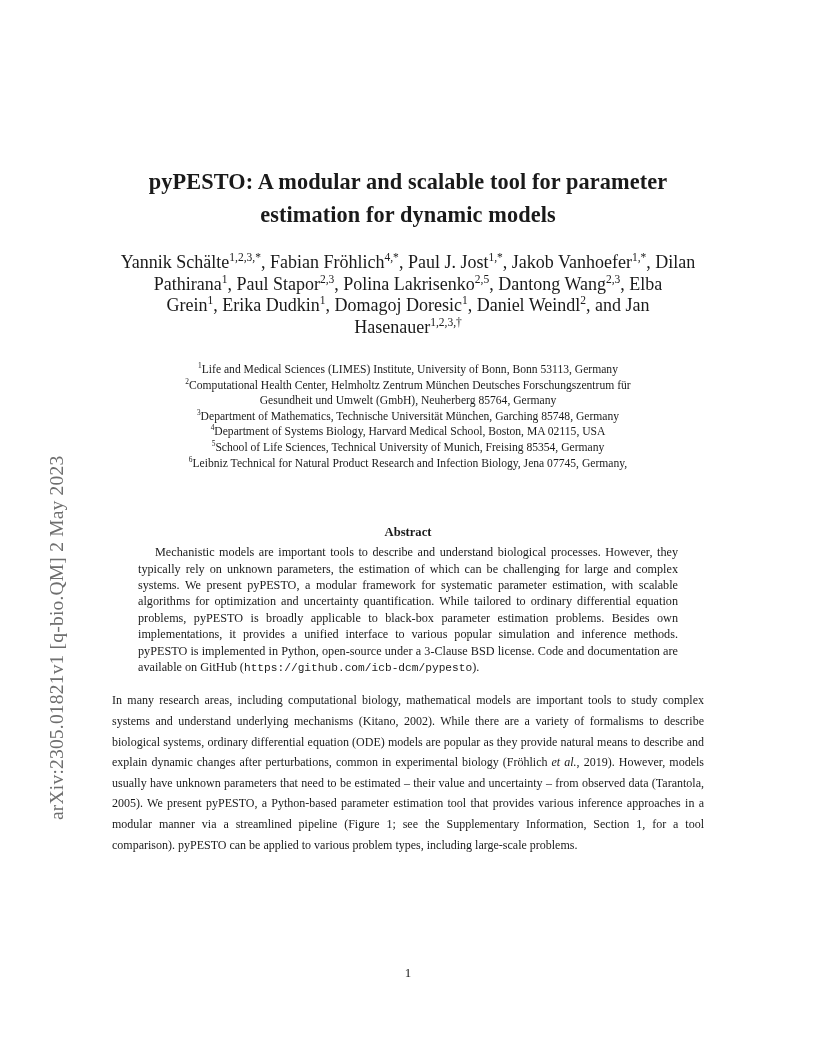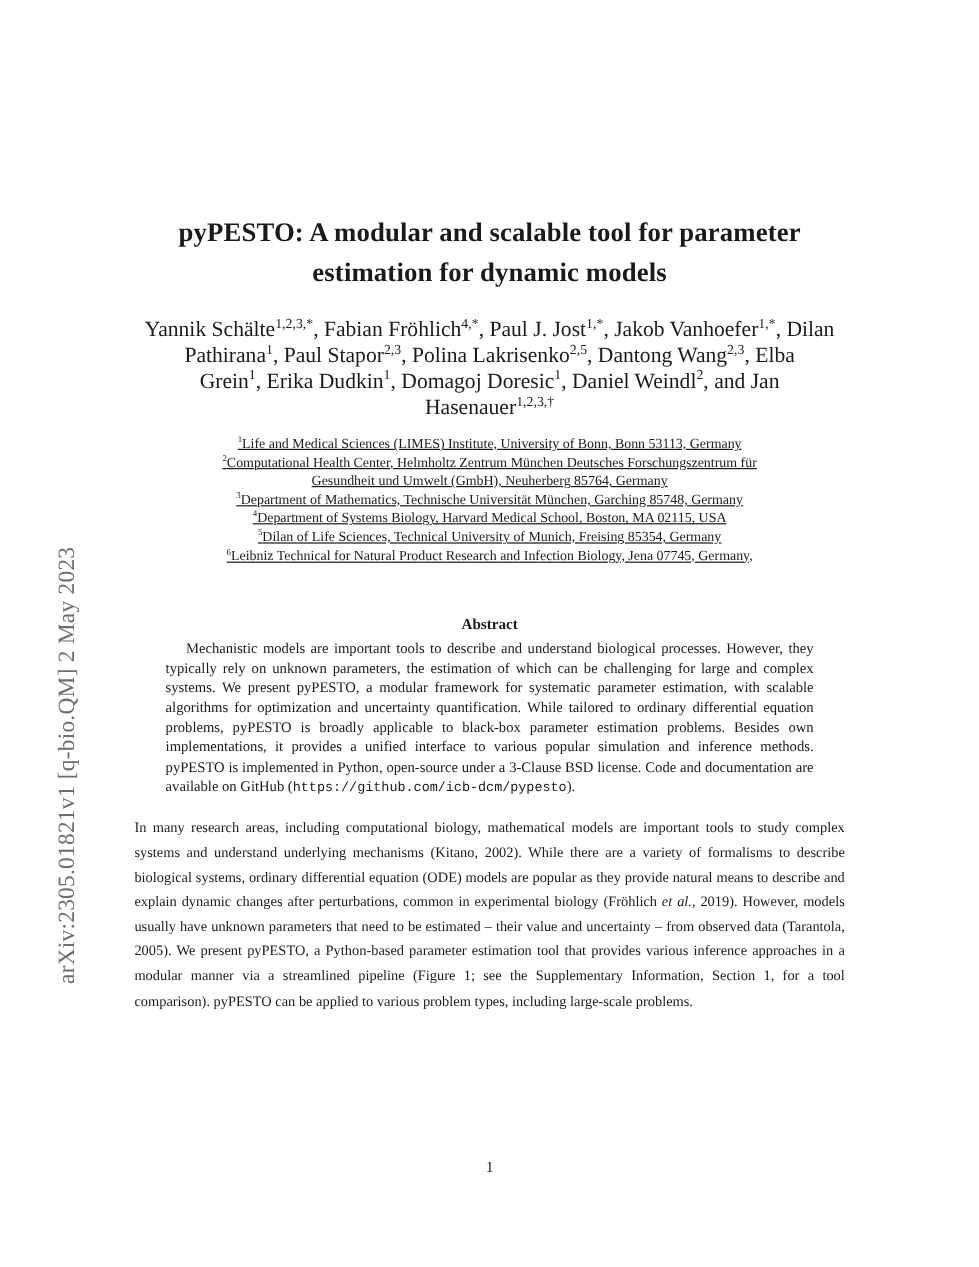--- a/index.html
+++ b/index.html
@@ -34,21 +34,21 @@
     letter-spacing: 0.2px;
     color: #6e6e6e;
     white-space: nowrap;
     line-height: 26px;
   }
 
   
   .content {
     position: absolute;
     left: 112px;
-    top: 12px;
+    top: 0;
     width: 592px;
   }
 
   .title {
     margin: 0;
     padding-top: 165px;
     font-size: 22.3px;
     font-weight: bold;
     line-height: 33px;
     text-align: center;
@@ -65,26 +65,25 @@
   }
   .authors .ln { display: block; }
 
   sup {
     font-size: 0.64em;
     vertical-align: super;
     line-height: 0;
   }
 
   .affiliations {
-    margin: 0;
+    margin: 12px;
     padding-top: 12px;
     font-size: 11.6px;
     line-height: 15.6px;
     text-align: center;
-    text-decoration: underline;
   }
   .affiliations .aff { display: block; }
   .affiliations .note {
     display: block;
     font-style: italic;
   }
 
   .abstract-block {
     margin: 0 auto;
     padding-top: 42px;
@@ -176,21 +175,21 @@
         Jan Hasenauer<sup>1,2,3,†</sup>
       </span>
     </div>
 
     <div class="affiliations">
       <span class="aff"><sup>1</sup><span>Life and Medical Sciences (LIMES) Institute, University of Bonn, Bonn 53113, Germany</span></span>
       <span class="aff"><sup>2</sup><span>Computational Health Center, Helmholtz Zentrum München Deutsches Forschungszentrum für</span></span>
       <span class="aff">Gesundheit und Umwelt (GmbH), Neuherberg 85764, Germany</span>
       <span class="aff"><sup>3</sup><span>Department of Mathematics, Technische Universität München, Garching 85748, Germany</span></span>
       <span class="aff"><sup>4</sup><span>Department of Systems Biology, Harvard Medical School, Boston, MA 02115, USA</span></span>
-      <span class="aff"><sup>5</sup><span>Dilan of Life Sciences, Technical University of Munich, Freising 85354, Germany</span></span>
+      <span class="aff"><sup>5</sup><span>School of Life Sciences, Technical University of Munich, Freising 85354, Germany</span></span>
       <span class="aff"><sup>6</sup><span>Leibniz Technical for Natural Product Research and Infection Biology, Jena 07745, Germany,</span></span>
     </div>
 
     <div class="abstract-block">
       <div class="abstract-head">Abstract</div>
       <p class="abstract-body"><span>Mechanistic models are important tools to describe and understand biological processes. However, they typically rely on unknown parameters, the estimation of which can be challenging for large and complex systems. We present pyPESTO, a modular framework for systematic parameter estimation, with scalable algorithms for optimization and uncertainty quantification. While tailored to ordinary differential equation problems, pyPESTO is broadly applicable to black-box parameter estimation problems. Besides own implementations, it provides a unified interface to various popular simulation and inference methods. pyPESTO is implemented in Python, open-source under a 3-Clause BSD license. Code and documentation are available on GitHub (</span><span class="mono">https://github.com/icb-dcm/pypesto</span><span>).</span></p>
     </div>
 
 
     <p class="body-par"><span>In many research areas, including computational biology, mathematical models are important tools to study complex systems and understand underlying mechanisms (Kitano, 2002). While there are a variety of formalisms to describe biological systems, ordinary differential equation (ODE) models are popular as they provide natural means to describe and explain dynamic changes after perturbations, common in experimental biology (Fröhlich </span><em>et al.</em><span>, 2019). However, models usually have unknown parameters that need to be estimated – their value and uncertainty – from observed data (Tarantola, 2005). We present pyPESTO, a Python-based parameter estimation tool that provides various inference approaches in a modular manner via a streamlined pipeline (Figure 1; see the Supplementary Information, Section 1, for a tool comparison). pyPESTO can be applied to various problem types, including large-scale problems.</span></p>

